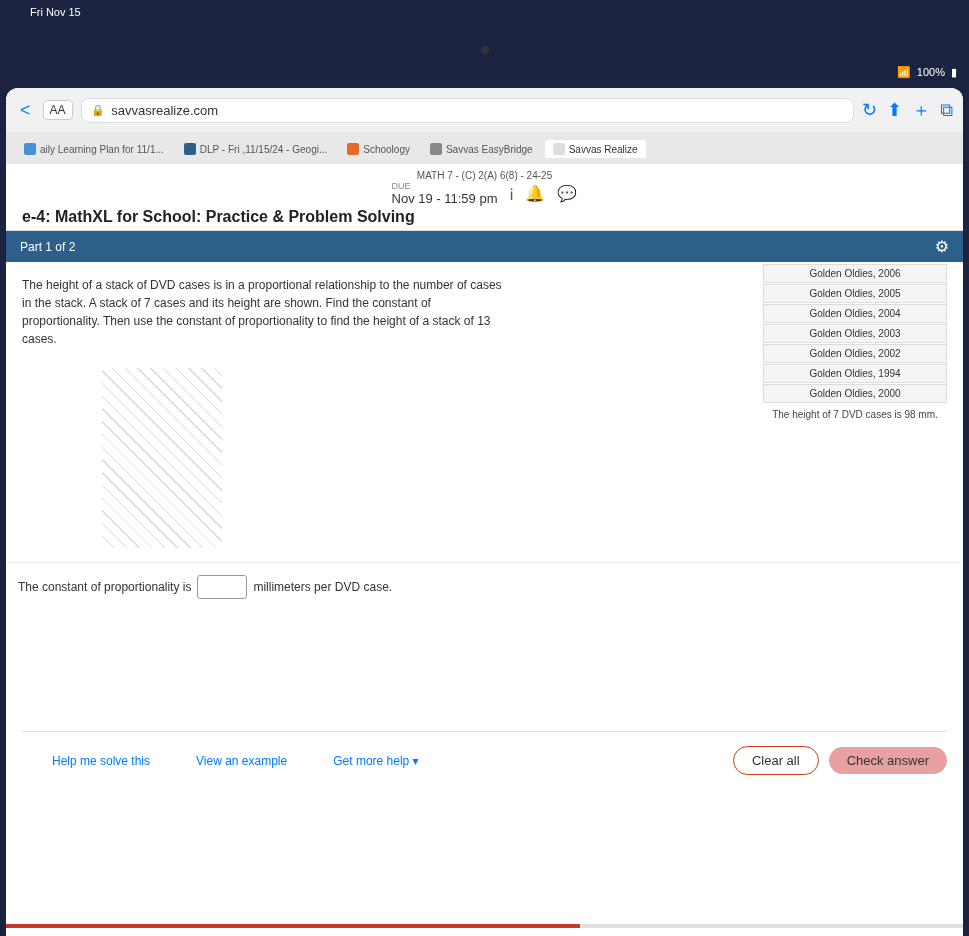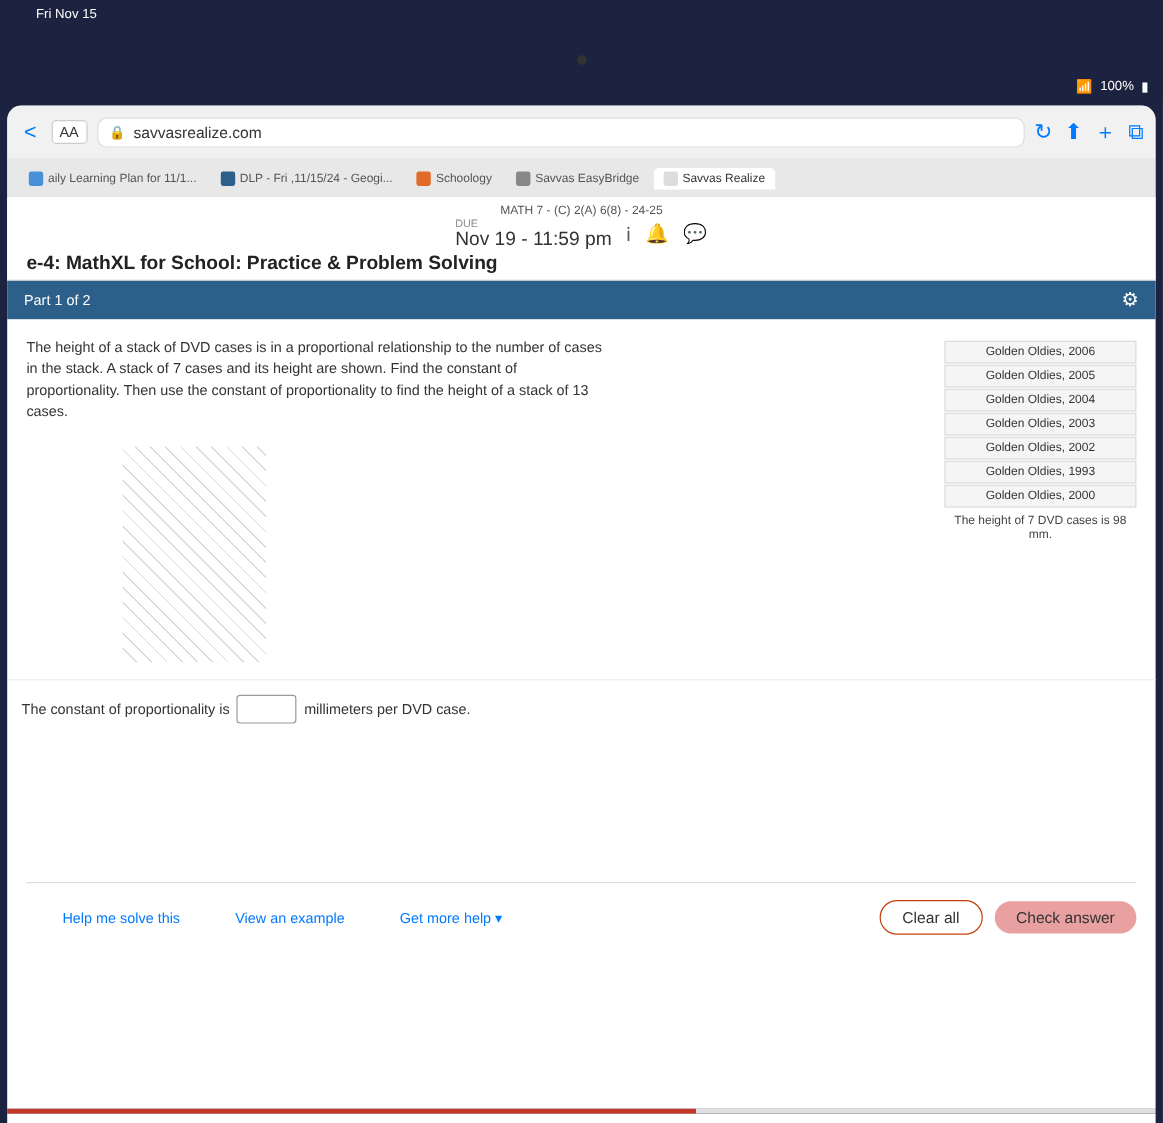--- a/index.html
+++ b/index.html
@@ -181,21 +181,21 @@
       color: #555;
     }
 
     .due-label {
       font-size: 9px;
       color: #888;
       display: block;
     }
 
     .due-date {
-      font-size: 16px;
+      font-size: 13px;
       color: #333;
       font-weight: 500;
       text-align: right;
     }
 
     .page-title {
       font-size: 16px;
       font-weight: 600;
       color: #222;
       margin-top: 2px;
@@ -258,22 +258,22 @@
         transparent,
         transparent 8px,
         rgba(0,0,0,0.15) 8px,
         rgba(0,0,0,0.15) 9px
       );
     }
 
     .dvd-cases-list {
       position: absolute;
       right: 16px;
-      top: 18px;
-      width: 160px;
+      top: 2px;
+      width: 184px;
     }
 
     .dvd-case-item {
       background: #f5f5f5;
       border: 1px solid #ddd;
       padding: 3px 8px;
       font-size: 10px;
       color: #333;
       margin-bottom: 1px;
       text-align: center;
@@ -501,21 +501,21 @@
           <div class="dvd-stack" style="margin-top: 20px; margin-left: 80px;">
           </div>
         </div>
 
         <div class="dvd-cases-list">
           <div class="dvd-case-item">Golden Oldies, 2006</div>
           <div class="dvd-case-item">Golden Oldies, 2005</div>
           <div class="dvd-case-item">Golden Oldies, 2004</div>
           <div class="dvd-case-item">Golden Oldies, 2003</div>
           <div class="dvd-case-item">Golden Oldies, 2002</div>
-          <div class="dvd-case-item">Golden Oldies, 1993</div>
+          <div class="dvd-case-item">Golden Oldies, 1994</div>
           <div class="dvd-case-item">Golden Oldies, 2000</div>
           <p class="dvd-height-note">The height of 7 DVD cases is 98 mm.</p>
         </div>
 
       </div>
 
       <div class="input-area">
         <span>The constant of proportionality is</span>
         <input class="answer-input" type="text" style="">
         <span>millimeters per DVD case.</span>

